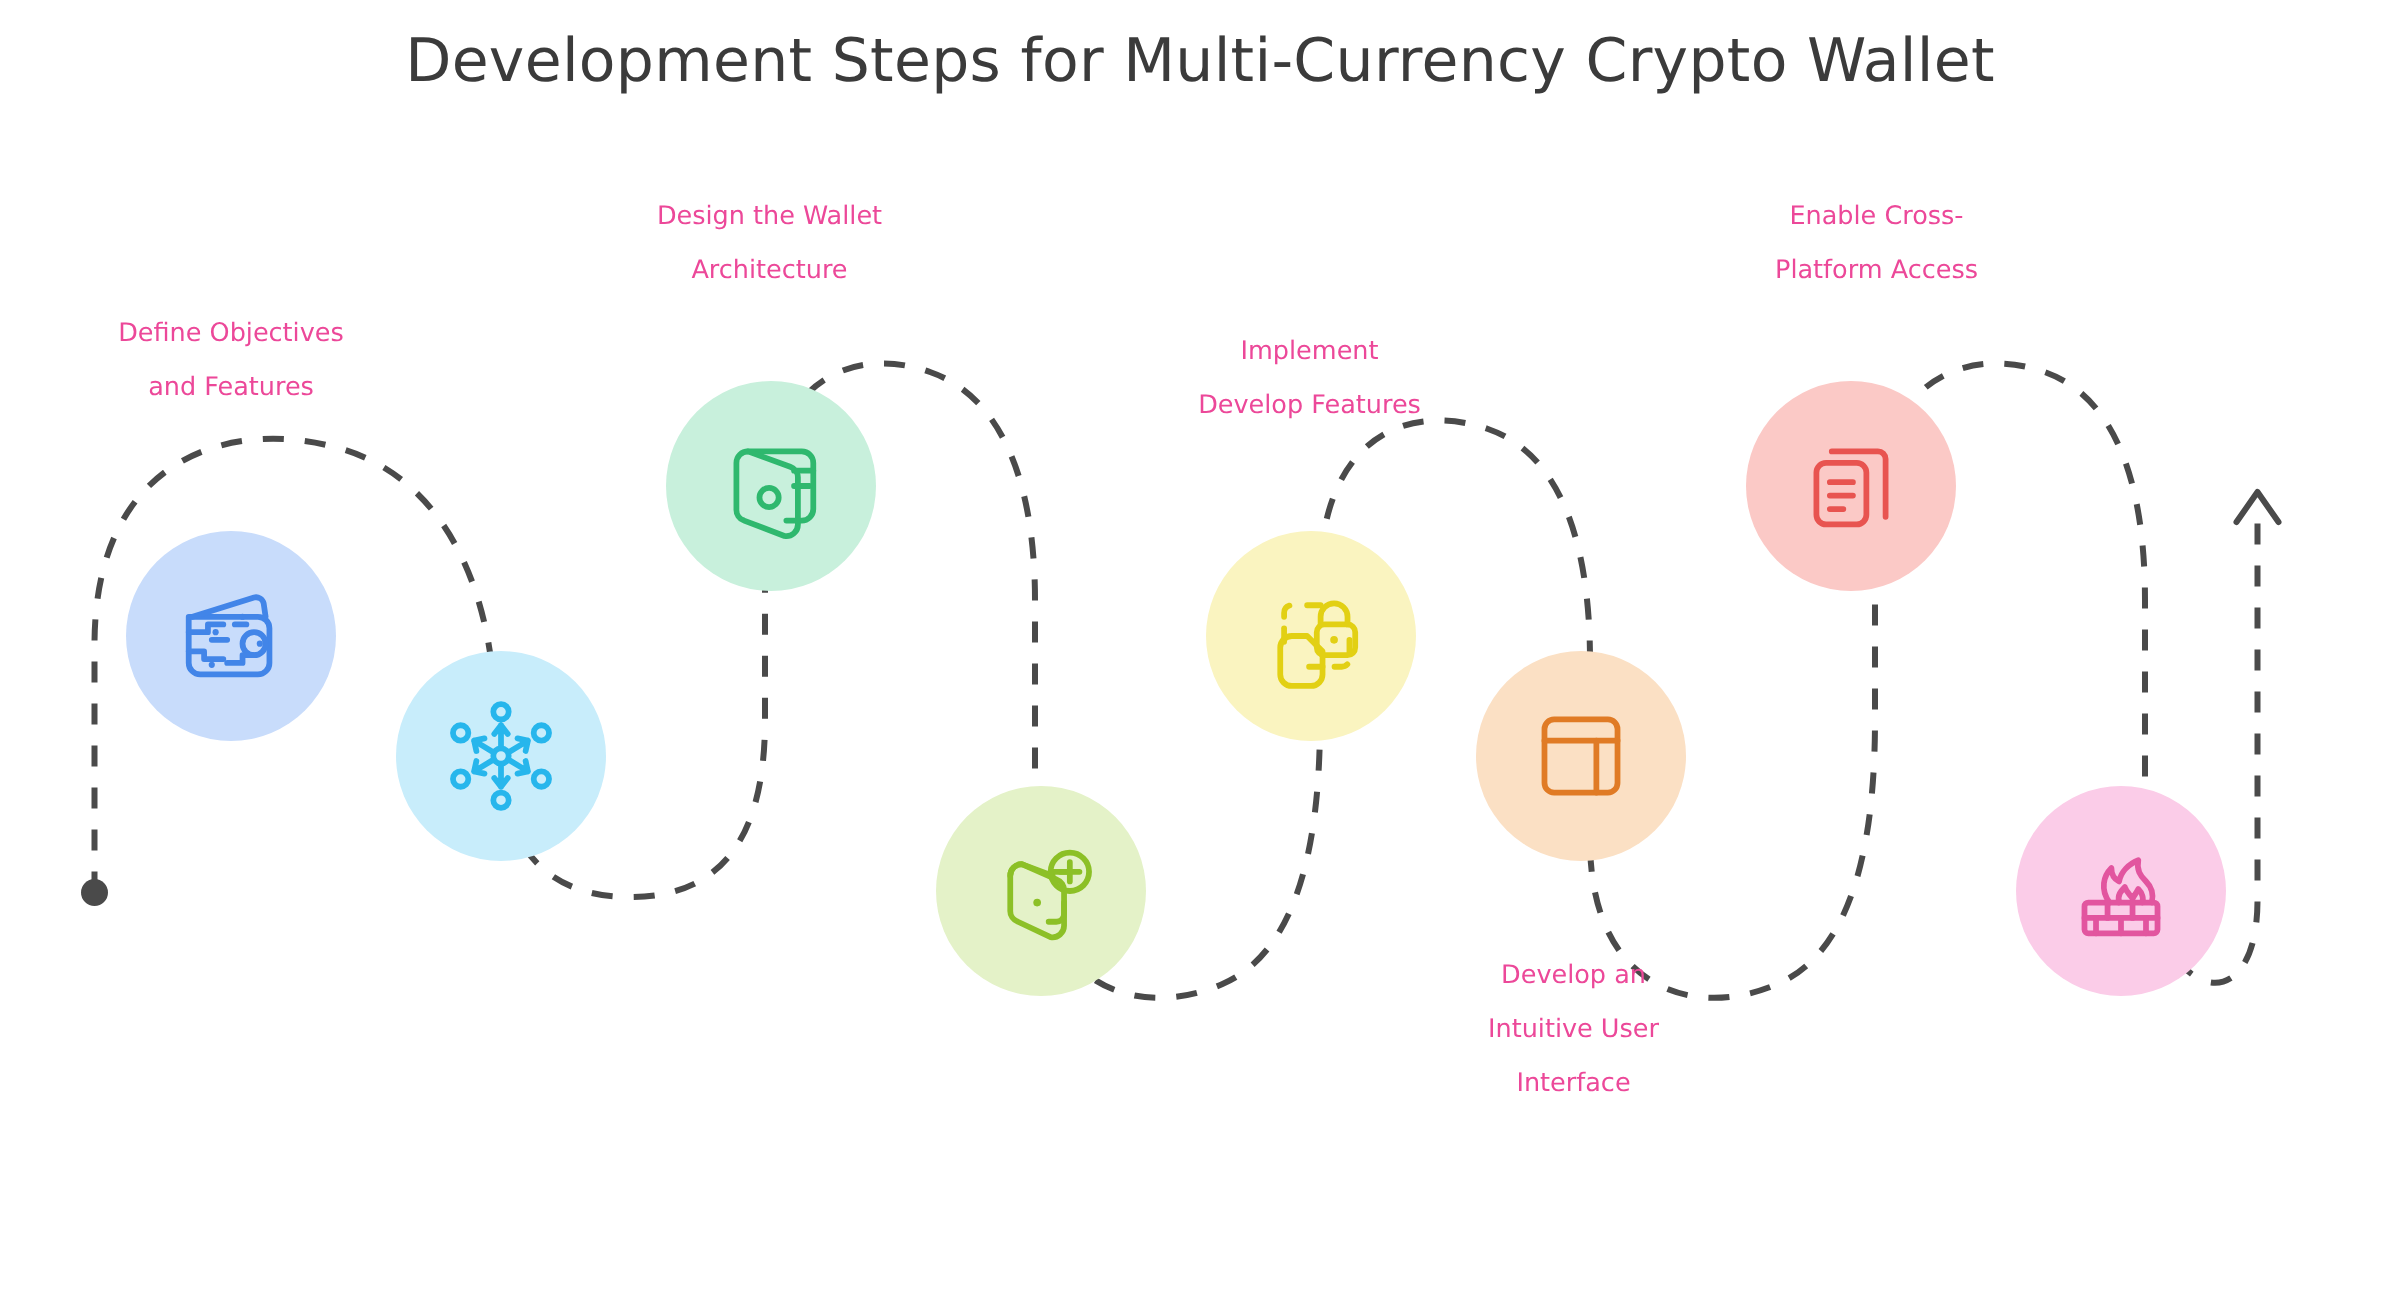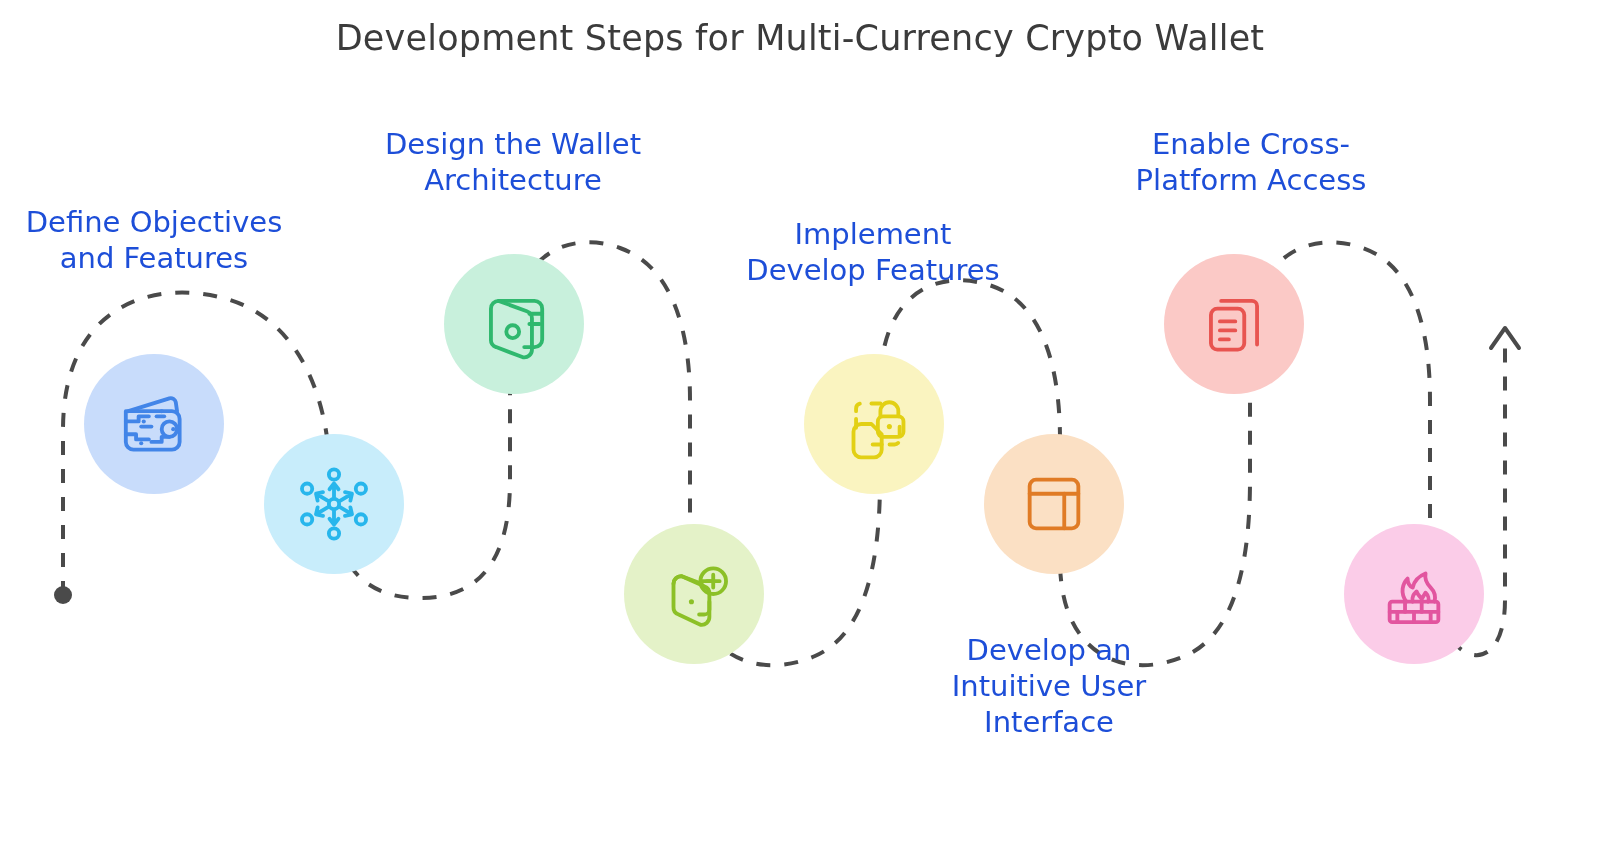--- a/index.html
+++ b/index.html
@@ -18,21 +18,21 @@
     background: #ffffff;
     overflow: hidden;
   }
   #title {
     position: absolute;
     left: 0;
     top: 18px;
     width: 1600px;
     text-align: center;
     font-family: "DejaVu Sans", sans-serif;
-    font-size: 35px;
+    font-size: 40px;
     font-weight: 400;
     letter-spacing: 0.2px;
     color: #3b3b3b;
   }
   #path-layer {
     position: absolute;
     left: 0;
     top: 0;
     width: 1600px;
     height: 864px;
@@ -49,23 +49,23 @@
   .node svg {
     width: 82px;
     height: 82px;
     display: block;
   }
   .node-label {
     position: absolute;
     width: 300px;
     text-align: center;
     font-family: "DejaVu Sans", sans-serif;
-    font-size: 29px;
+    font-size: 17px;
     line-height: 36px;
-    color: #1d4ed8;
+    color: #ec4899;
     white-space: pre-line;
   }
 </style>
 </head>
 <body>
 
 <div id="canvas">
 
   <div id="title">Development Steps for Multi-Currency Crypto Wallet</div>
 

